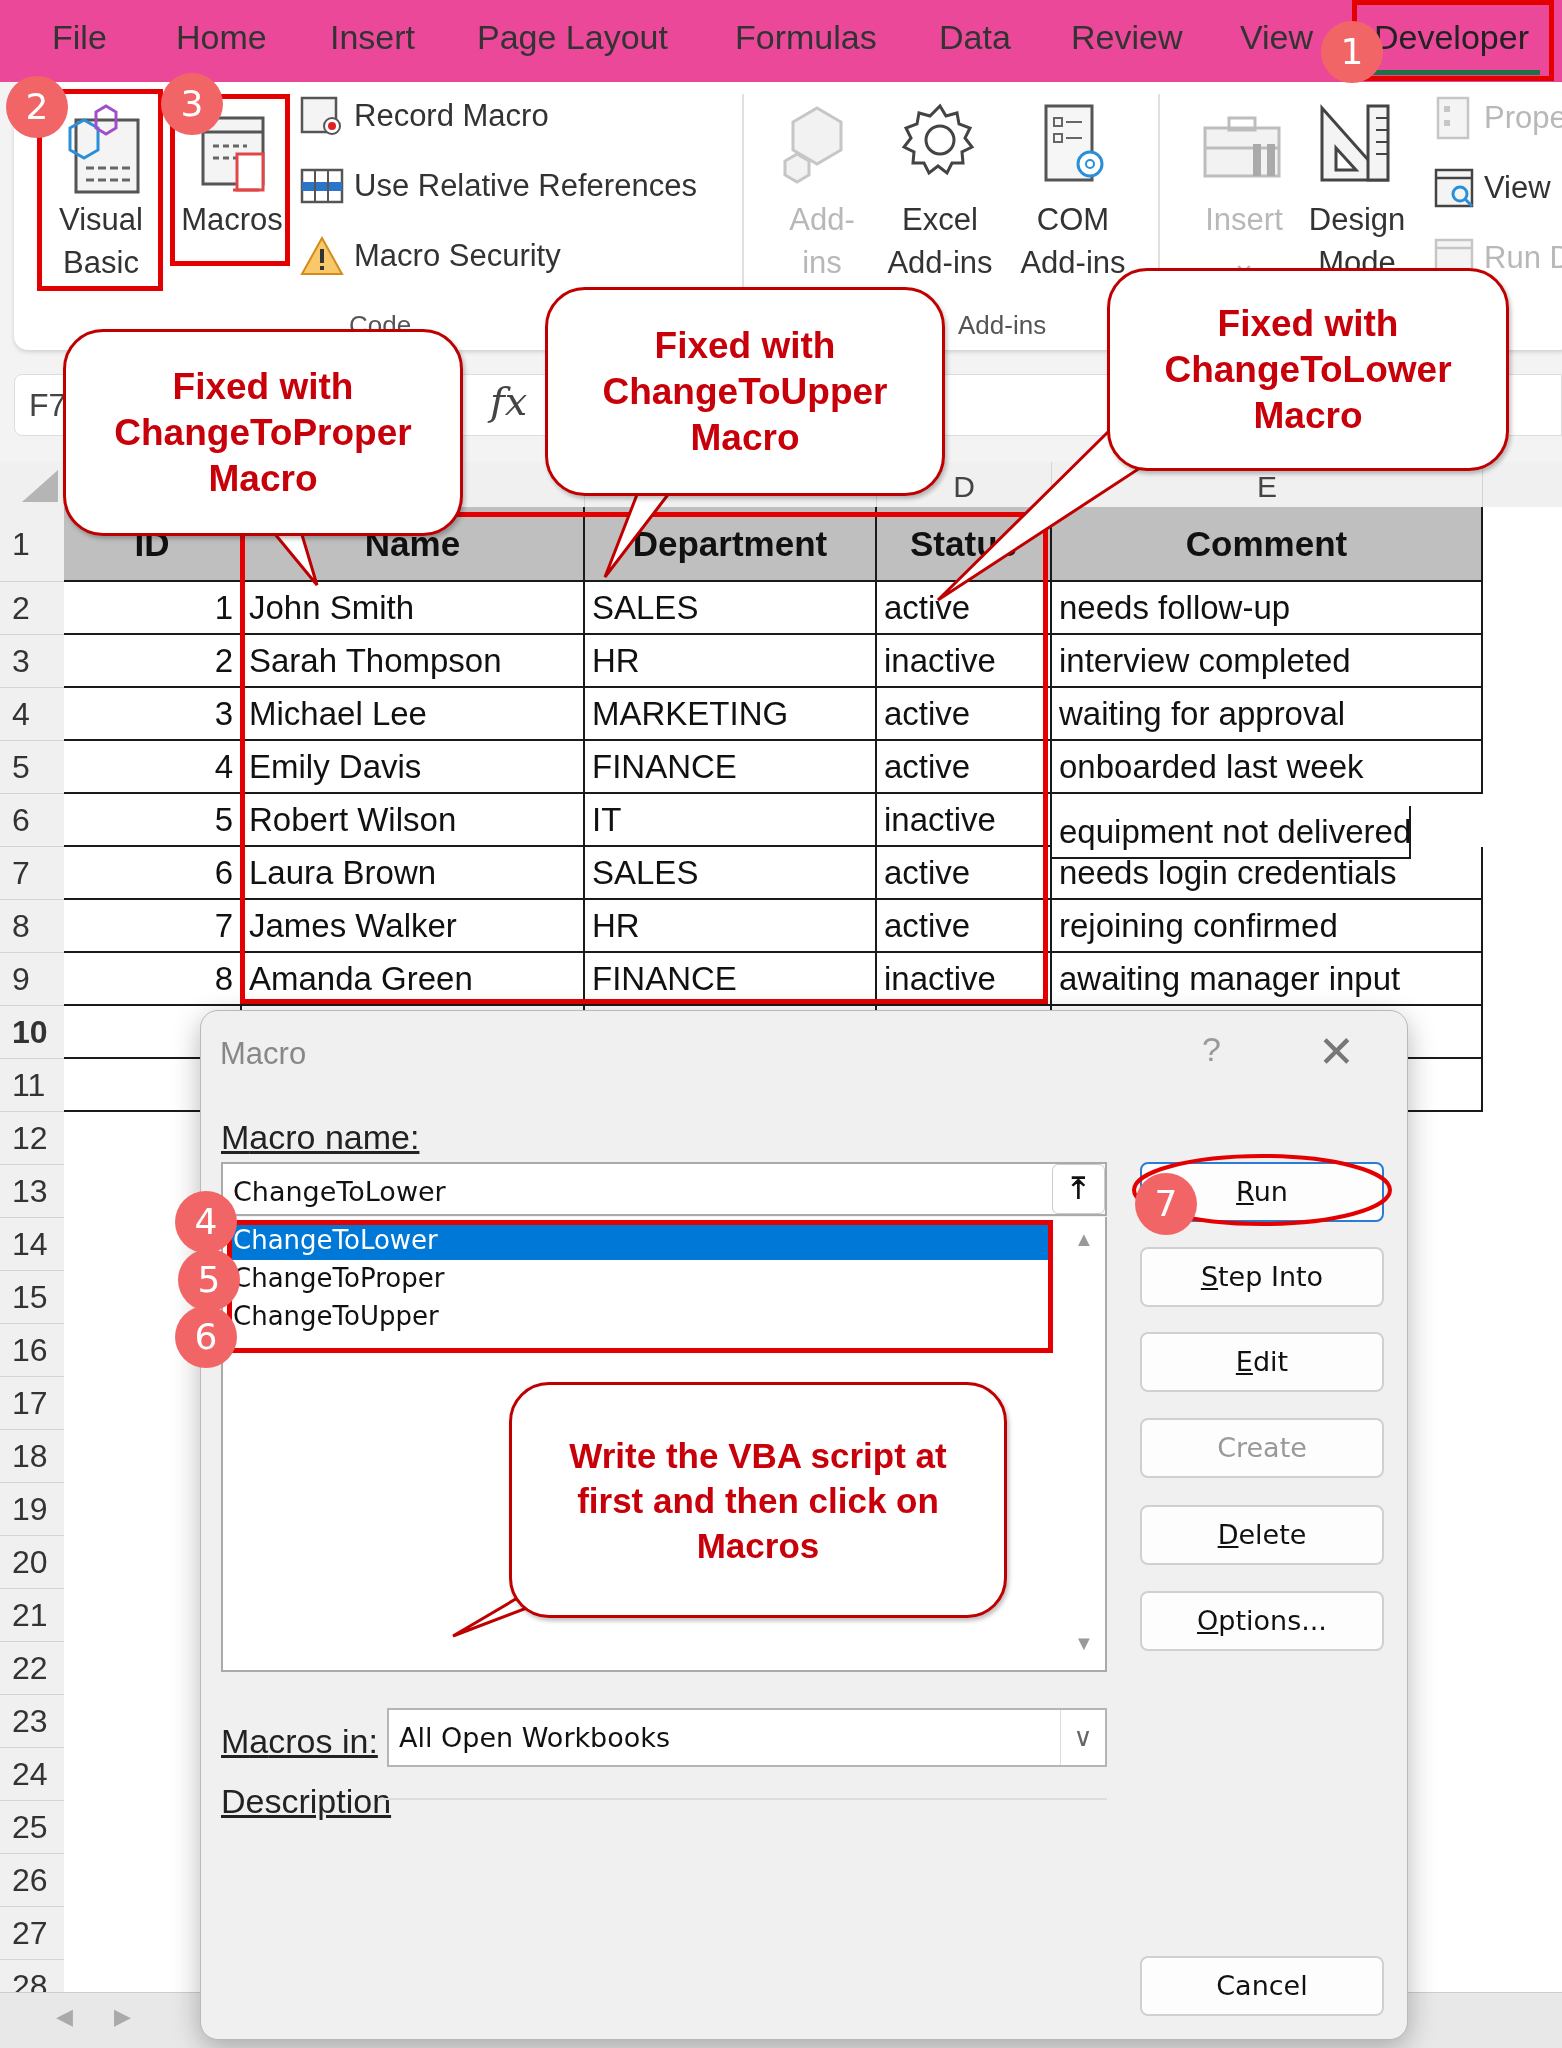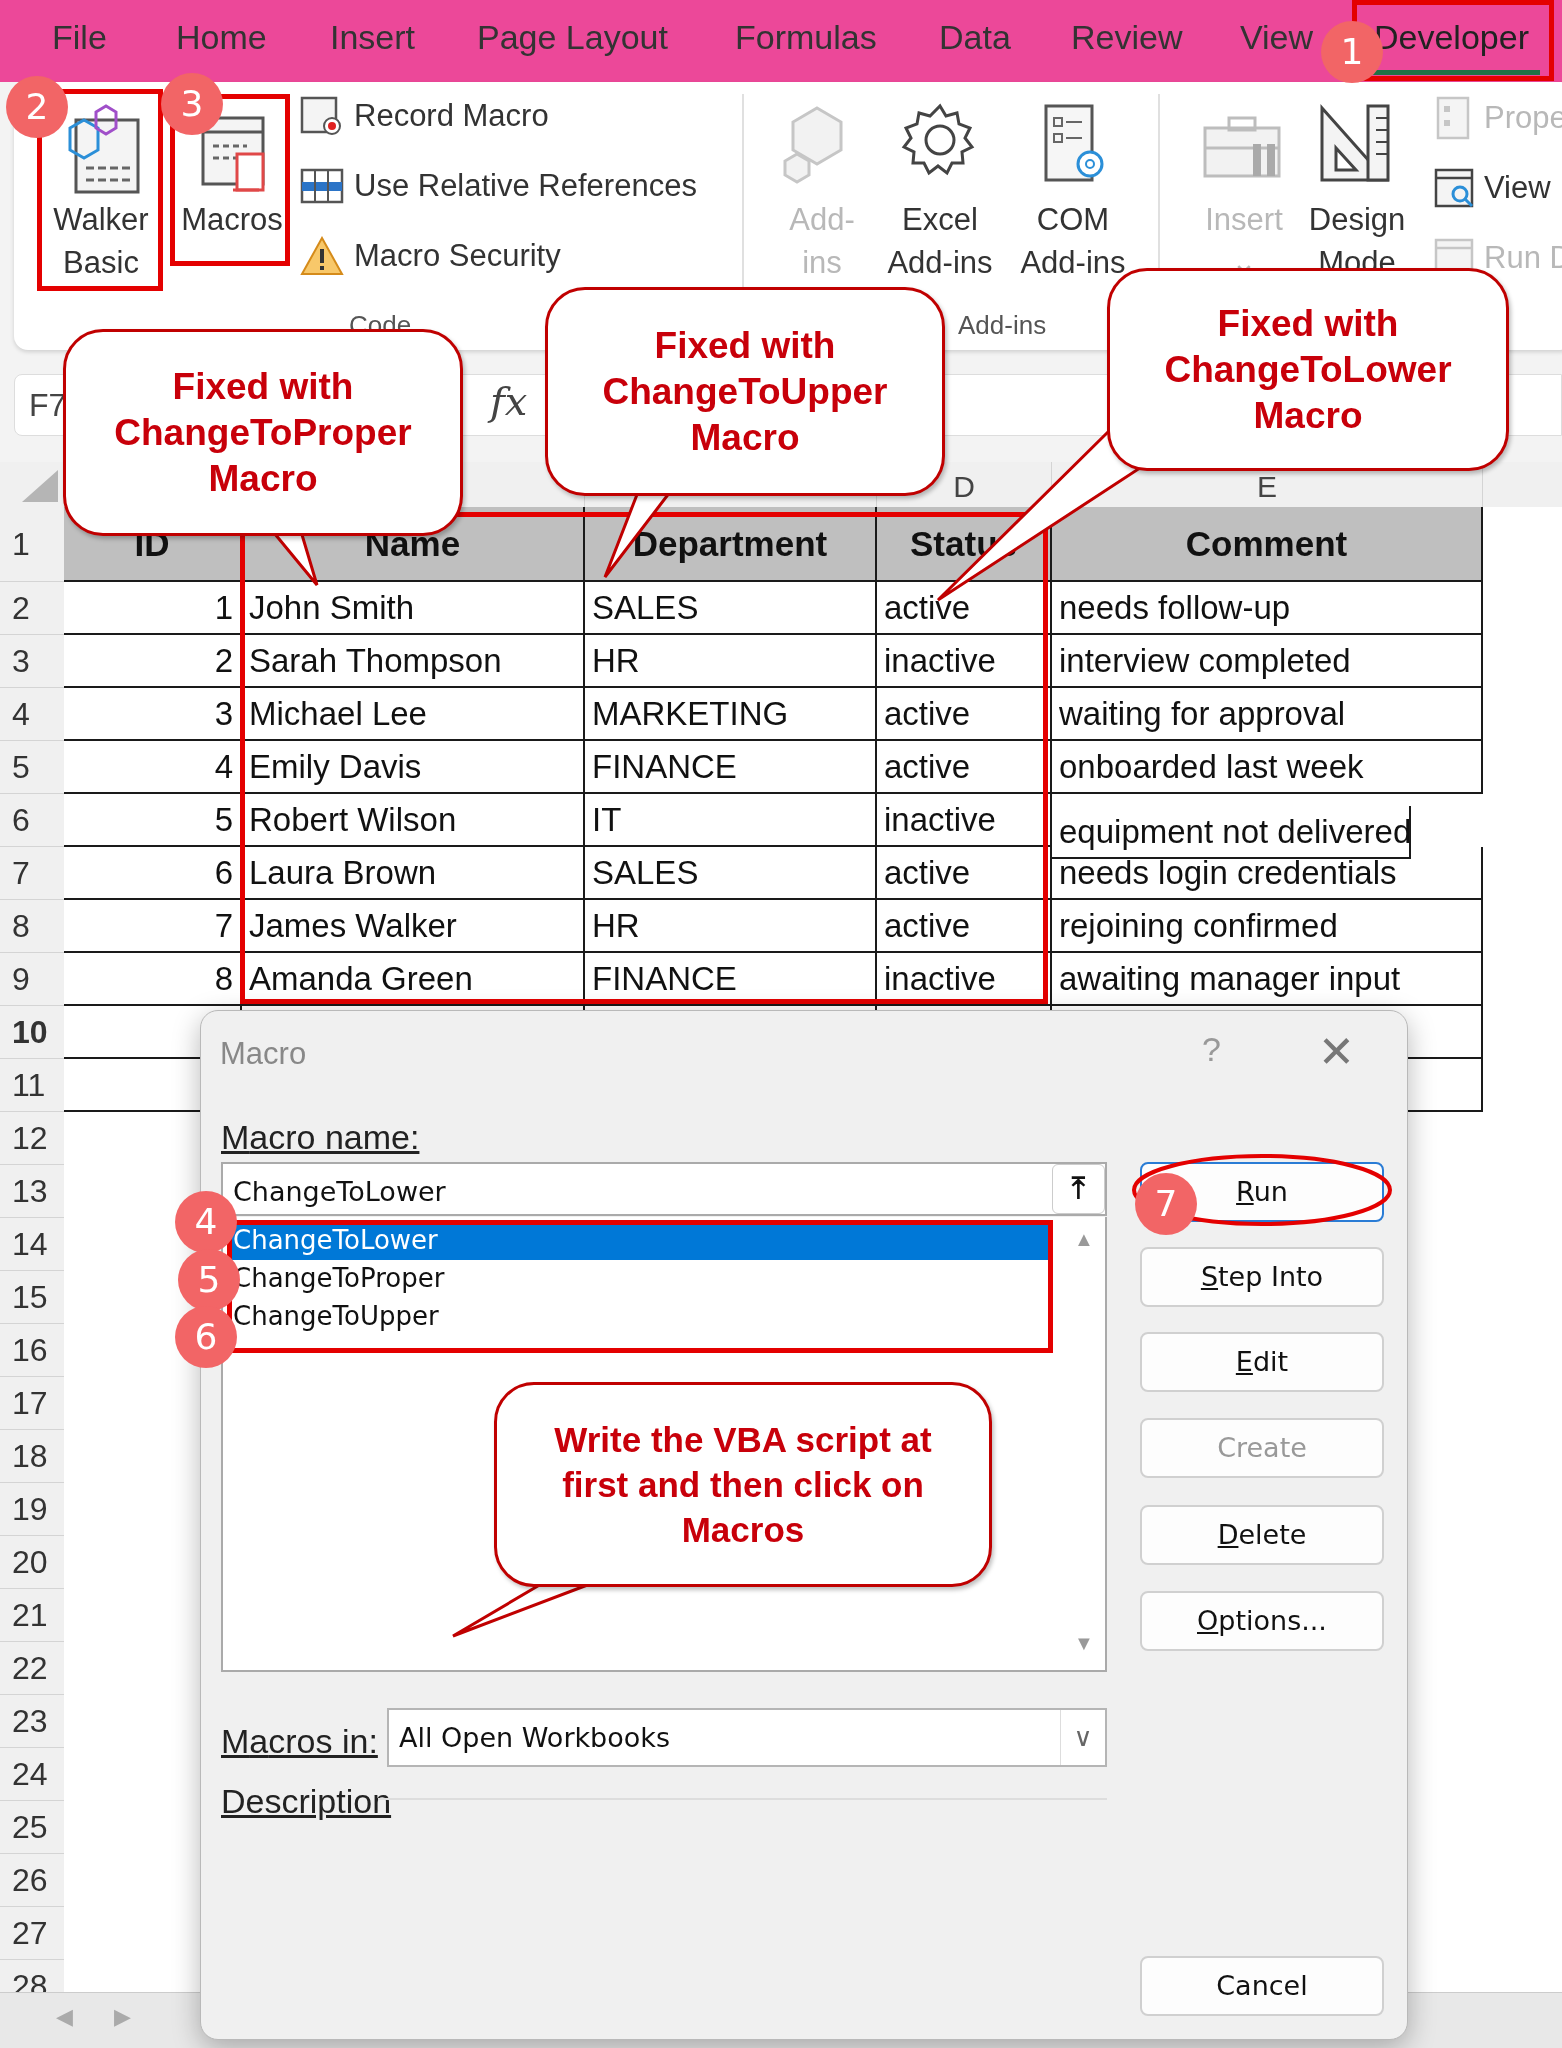--- a/index.html
+++ b/index.html
@@ -87,21 +87,21 @@
 <div id="ribbon" class="abs">
 
   <div class="rb-btn" style="left:32px;top:6px;width:110px;height:200px">
     <svg width="90" height="100" viewBox="0 0 90 100" style="display:block;margin:10px auto 0">
       <rect x="20" y="22" width="62" height="72" fill="#f4f4f4" stroke="#555" stroke-width="3"></rect>
       <line x1="30" y1="70" x2="74" y2="70" stroke="#666" stroke-width="3" stroke-dasharray="8 4"></line>
       <line x1="30" y1="82" x2="74" y2="82" stroke="#666" stroke-width="3" stroke-dasharray="8 4"></line>
       <path d="M14 30 l14 -8 l14 8 v22 l-14 8 l-14 -8z" fill="none" stroke="#2b8fd8" stroke-width="3"></path>
       <path d="M40 14 l10 -6 l10 6 v16 l-10 6 l-10 -6z" fill="none" stroke="#a04fc9" stroke-width="3"></path>
     </svg>
-    <div>Walker</div>
+    <div>Visual</div>
     <div>Basic</div>
   </div>
 
   <div class="rb-btn" style="left:158px;top:6px;width:120px;height:180px">
     <svg width="90" height="100" viewBox="0 0 90 100" style="display:block;margin:10px auto 0">
       <rect x="16" y="20" width="60" height="66" fill="#f4f4f4" stroke="#555" stroke-width="3"></rect>
       <line x1="16" y1="34" x2="76" y2="34" stroke="#555" stroke-width="3"></line>
       <line x1="26" y1="48" x2="60" y2="48" stroke="#666" stroke-width="3" stroke-dasharray="6 4"></line>
       <line x1="26" y1="60" x2="50" y2="60" stroke="#666" stroke-width="3" stroke-dasharray="6 4"></line>
       <path d="M50 56 h26 v36 h-26z" fill="#fff" stroke="#e04848" stroke-width="3"></path>
@@ -386,21 +386,21 @@
       <div>Macro</div>
     </div>
 </div>
 <div class="callout" style="left:1107px;top:268px;width:402px;height:203px">
   <div>
       <div>Fixed with</div>
       <div>ChangeToLower</div>
       <div>Macro</div>
     </div>
 </div>
-<div class="callout" style="left:494px;top:1382px;width:498px;height:205px;font-size:35px;line-height:45px">
+<div class="callout" style="left:509px;top:1382px;width:498px;height:236px;font-size:35px;line-height:45px">
   <div>
       <div>Write the VBA script at</div>
       <div>first and then click on</div>
       <div>Macros</div>
     </div>
 </div>
 
 <div class="badge" style="left:1321px;top:21px">1</div>
 <div class="badge" style="left:6px;top:76px">2</div>
 <div class="badge" style="left:161px;top:73px">3</div>

